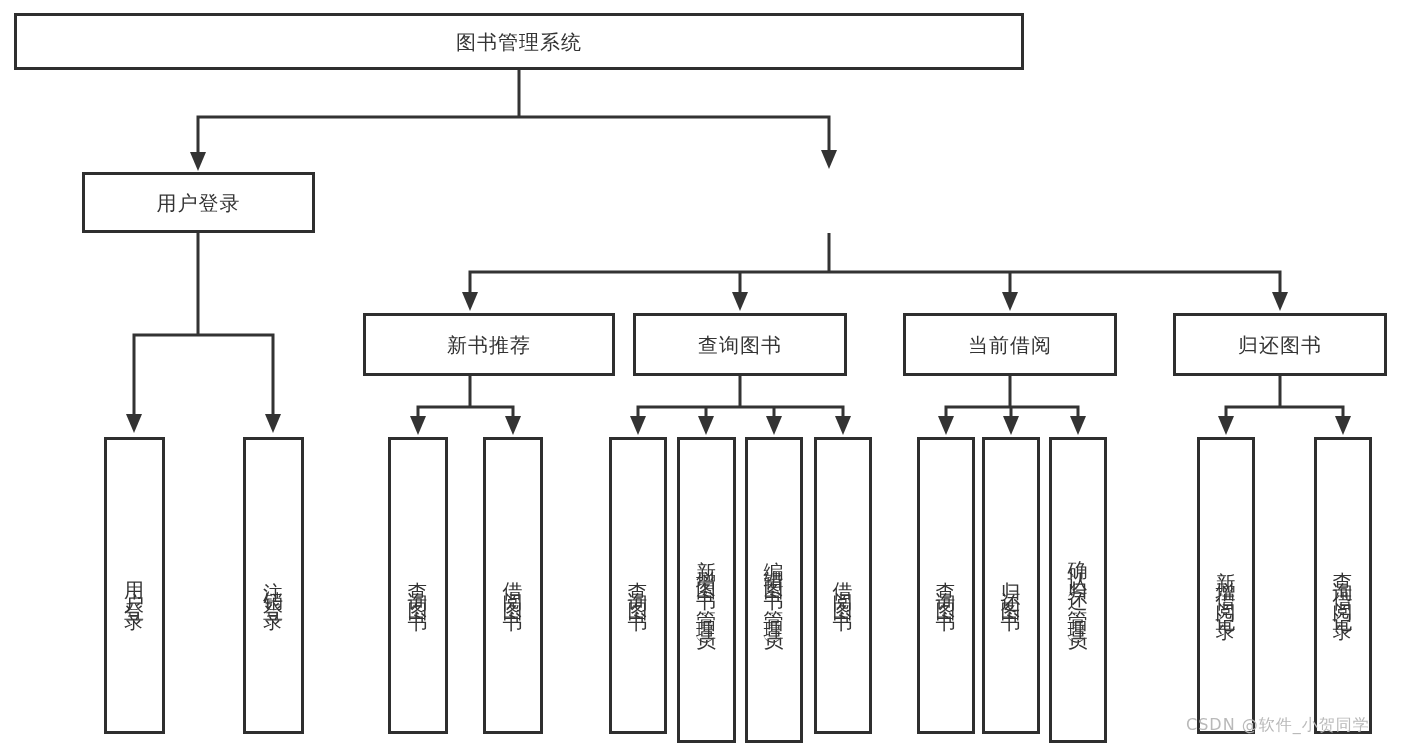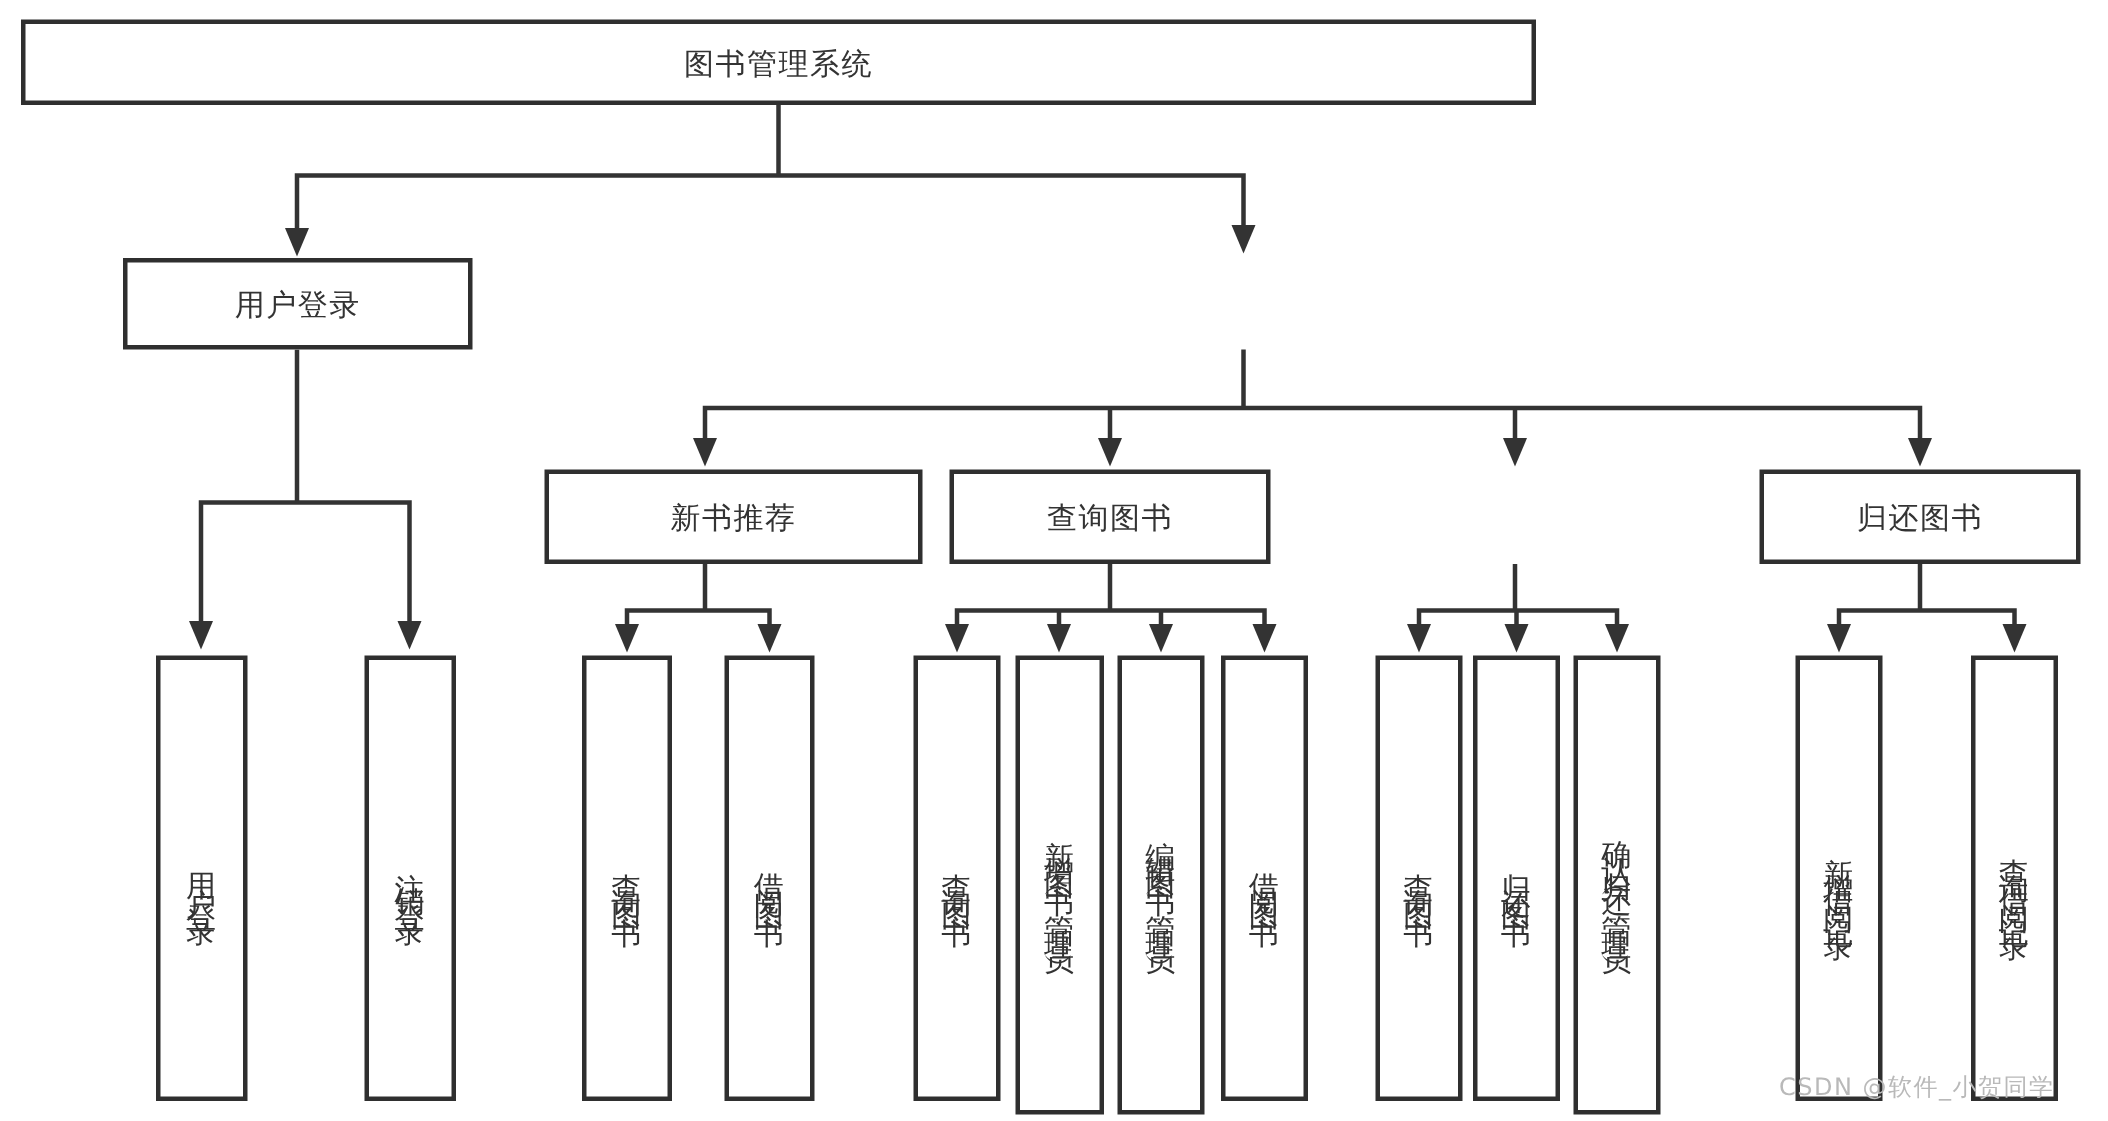--- a/index.html
+++ b/index.html
@@ -98,20 +98,23 @@
   <div class="box hbox" style="left:82px;top:172px;width:233px;height:61px">
     <span class="lbl">用户登录</span>
   </div>
 
   <div class="box hbox" style="left:363px;top:313px;width:252px;height:63px">
     <span class="lbl">新书推荐</span>
   </div>
   <div class="box hbox" style="left:633px;top:313px;width:214px;height:63px">
     <span class="lbl">查询图书</span>
   </div>
+  <div class="box hbox" style="left:903px;top:313px;width:214px;height:63px">
+    <span class="lbl">当前借阅</span>
+  </div>
   <div class="box hbox" style="left:1173px;top:313px;width:214px;height:63px">
     <span class="lbl">归还图书</span>
   </div>
 
   <div class="box vbox" style="left:104px;top:437px;width:61px;height:297px">
     <span class="lbl">用户登录</span>
   </div>
   <div class="box vbox" style="left:243px;top:437px;width:61px;height:297px">
     <span class="lbl">注销登录</span>
   </div>

